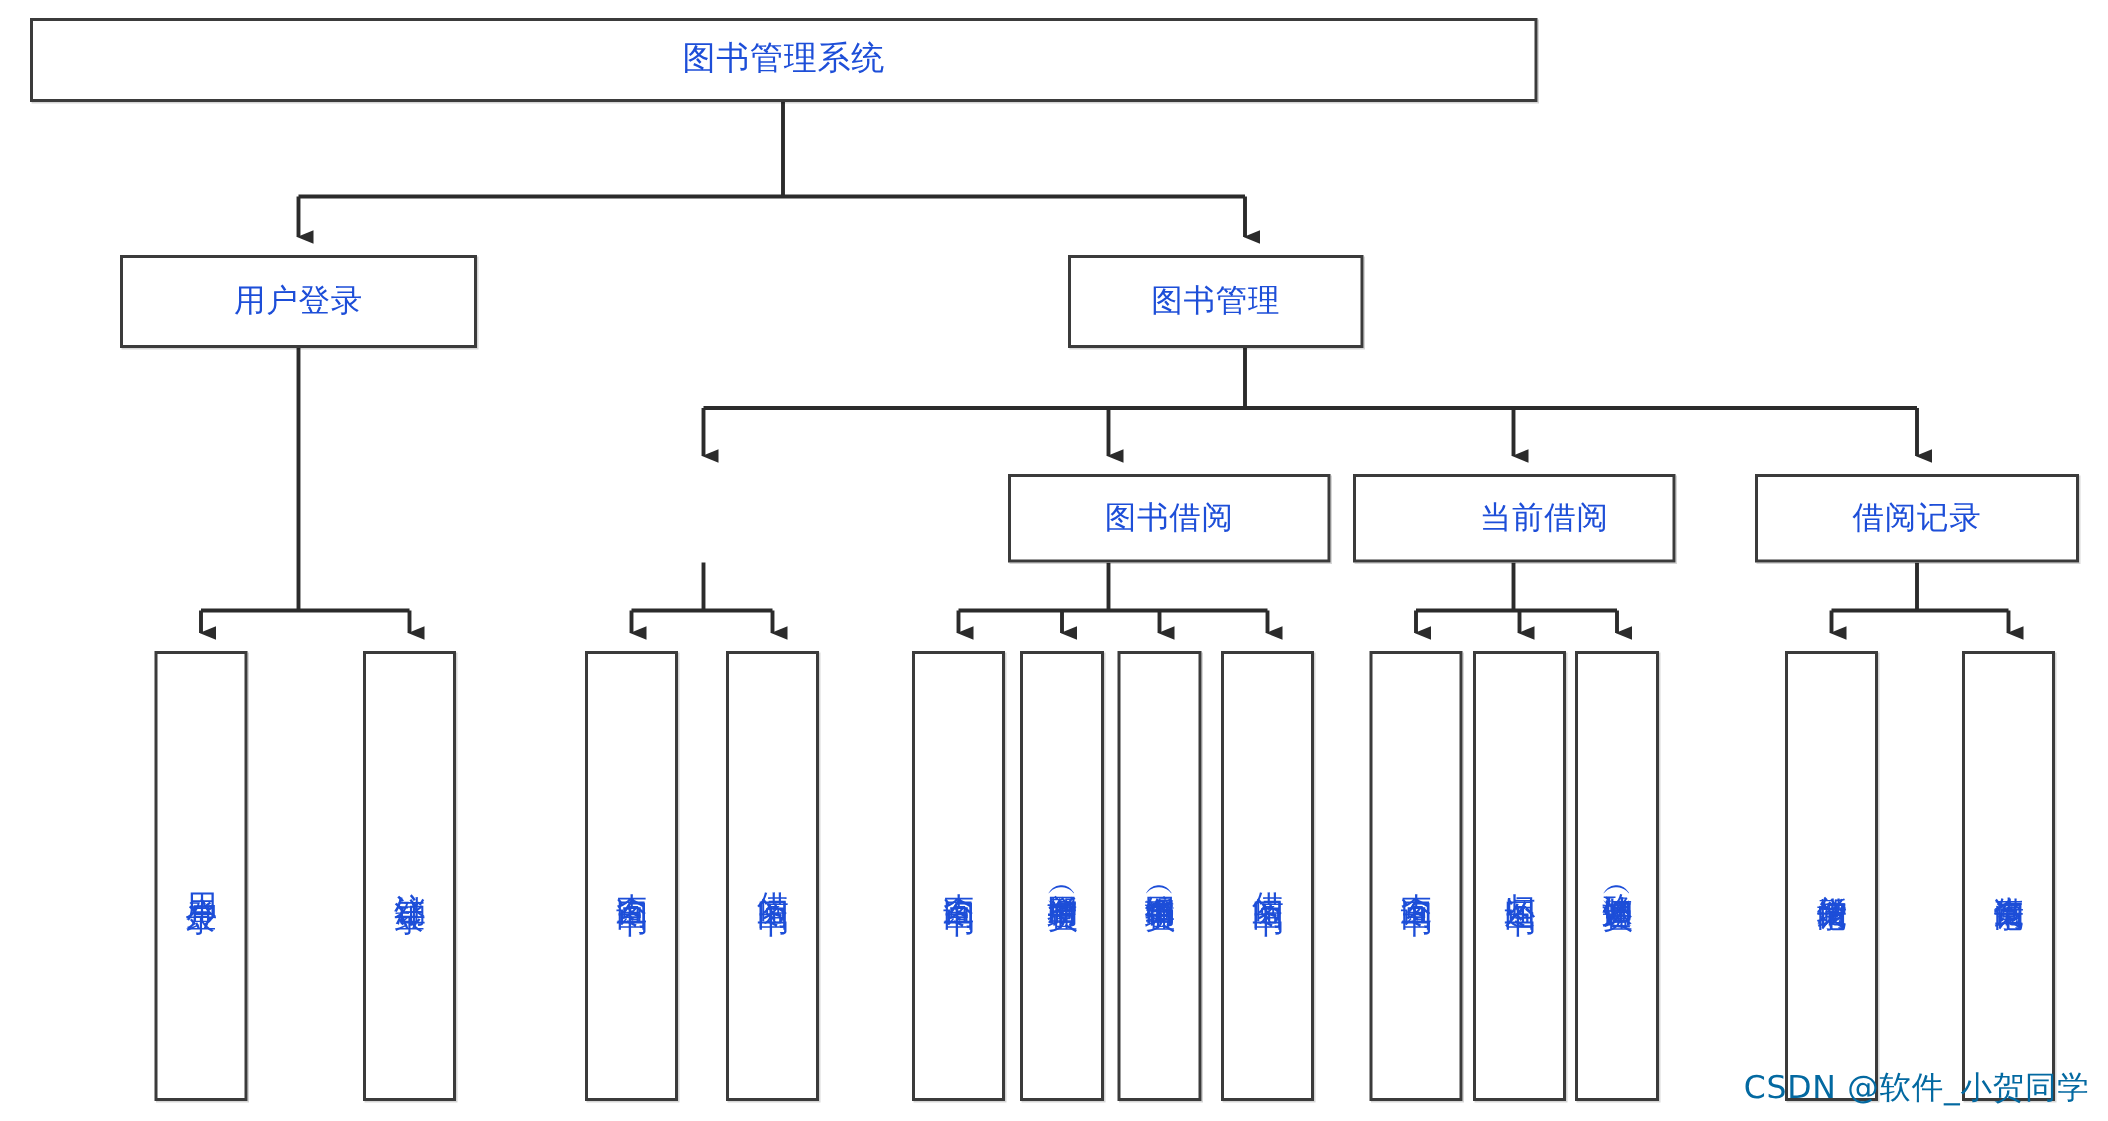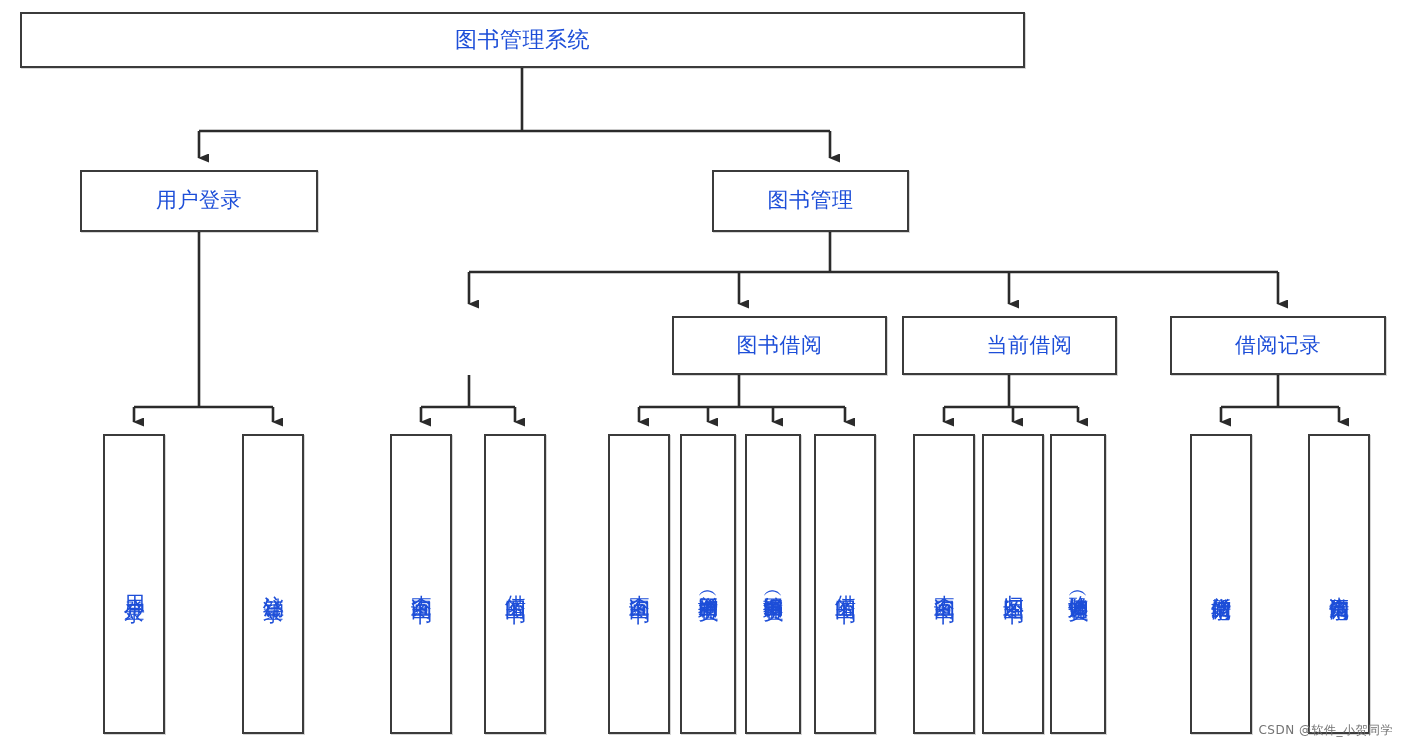--- a/index.html
+++ b/index.html
@@ -65,22 +65,22 @@
     max-height: 100%;
   }
   .node.vertical.tall-text .label {
     font-size: 20px;
     letter-spacing: 1px;
   }
   .watermark {
     position: absolute;
     right: 12px;
     bottom: 8px;
-    font-size: 12px;
-    color: #737373;
+    font-size: 21px;
+    color: #0369a1;
     white-space: nowrap;
     letter-spacing: 0.5px;
   }
 </style>
 </head>
 <body>
 
 <div id="diagram-root">
 
   <svg class="connectors" viewBox="0 0 1405 747" xmlns="http://www.w3.org/2000/svg">

